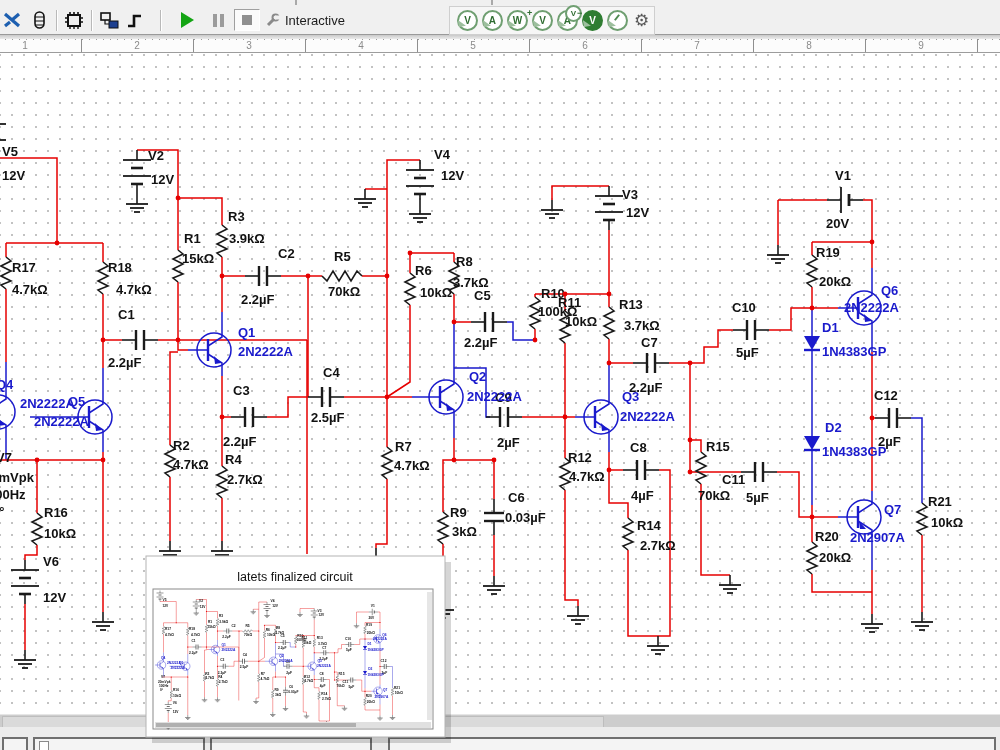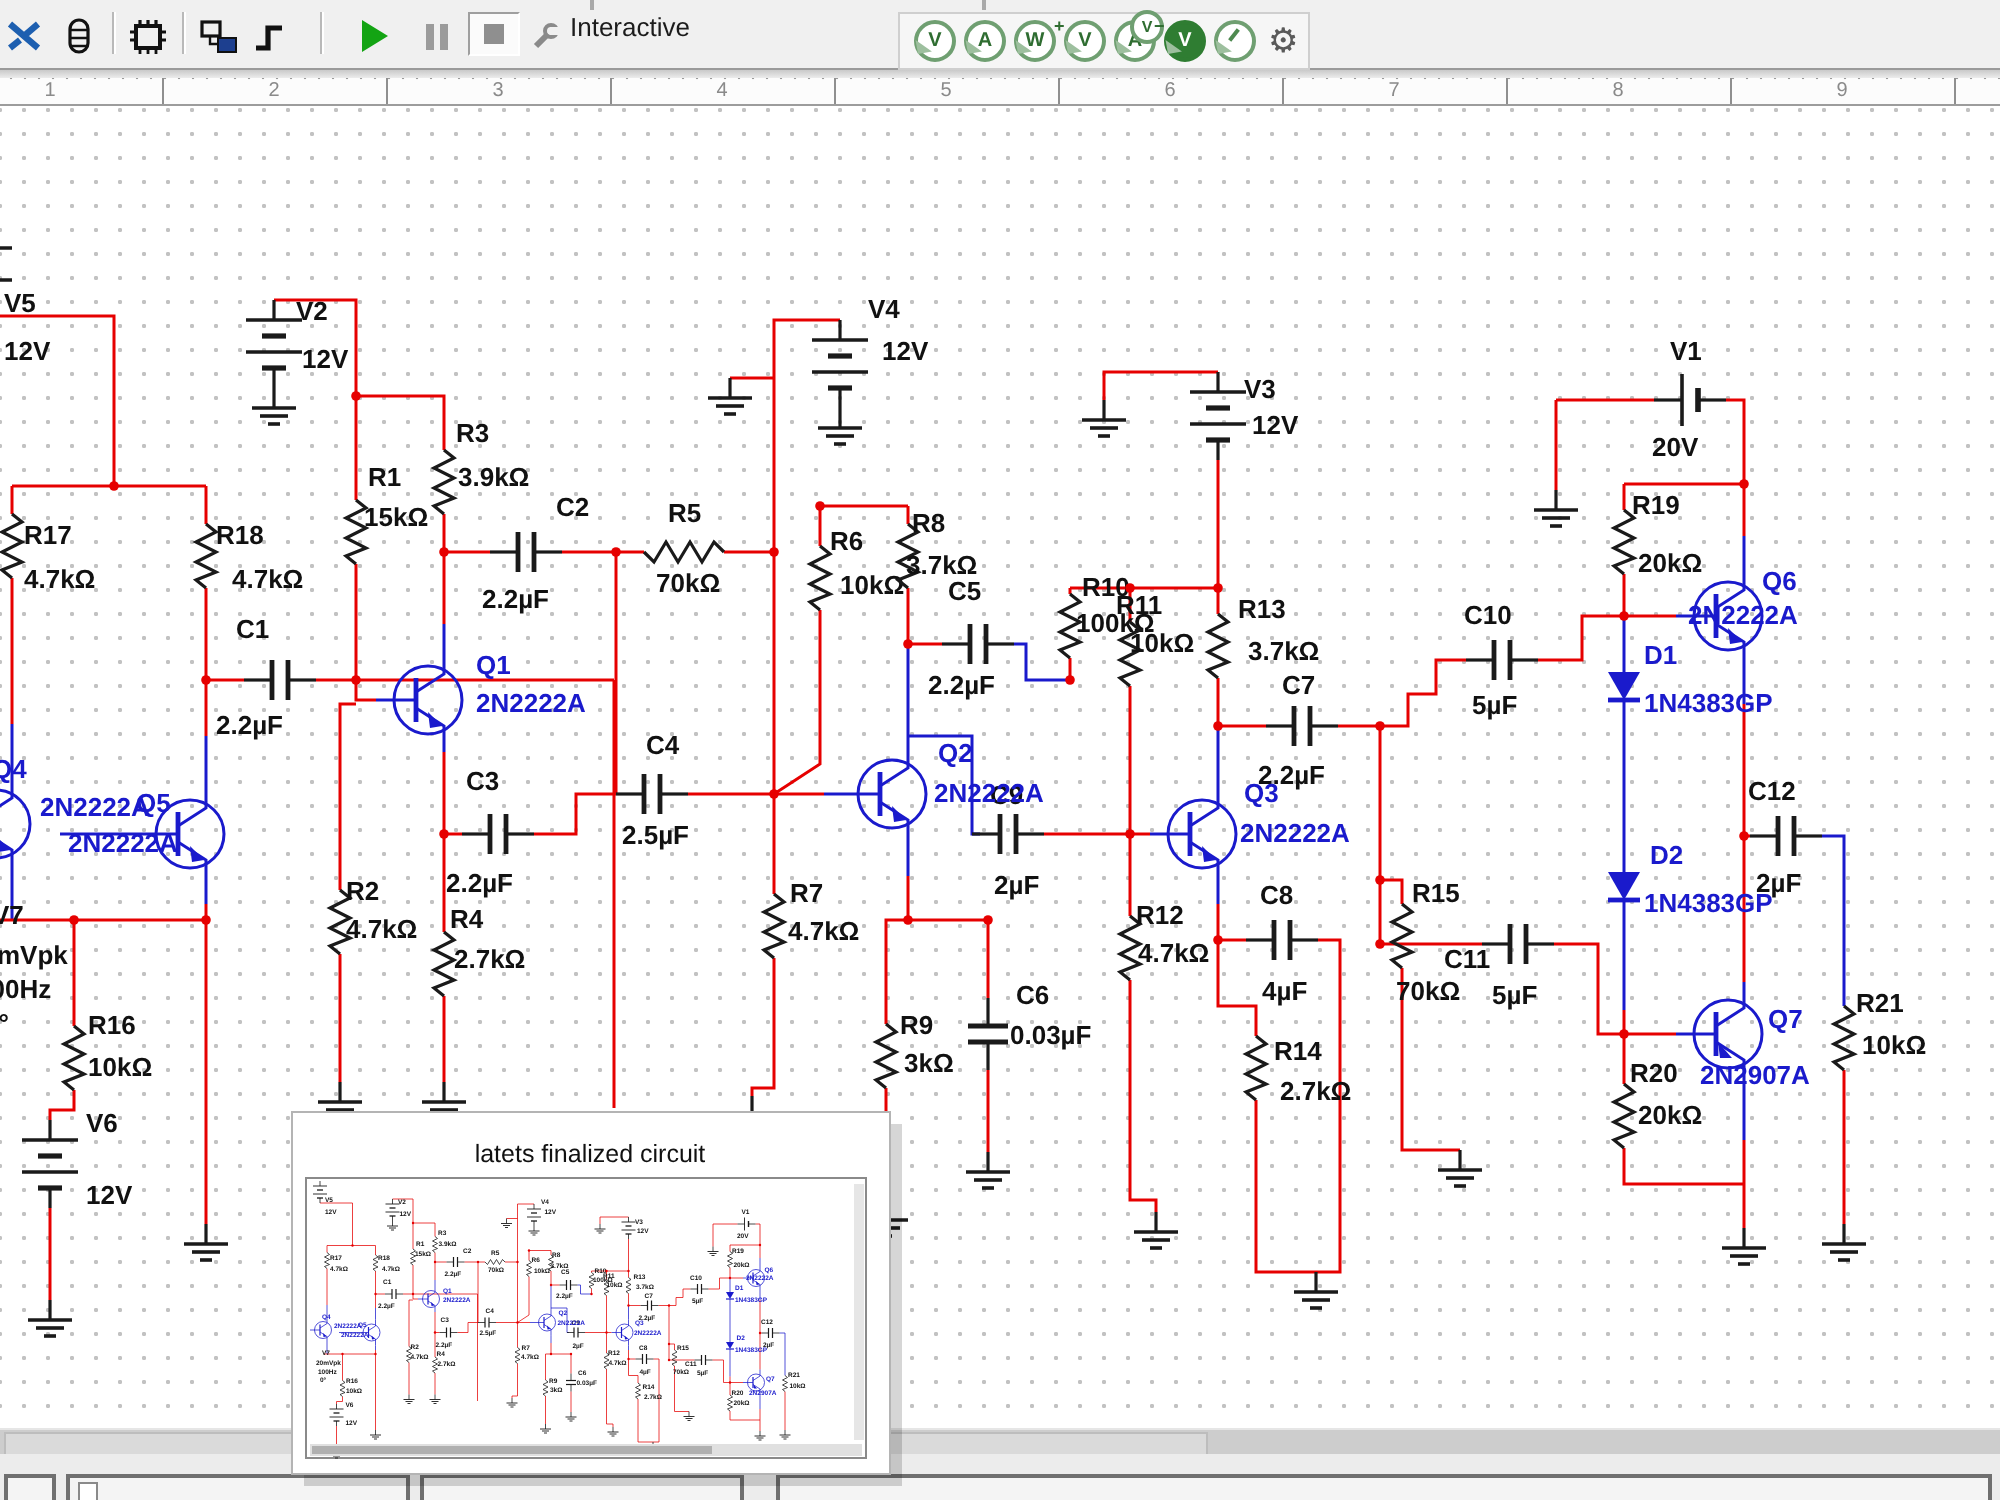--- a/index.html
+++ b/index.html
@@ -2,21 +2,21 @@
 <html><head>
 <meta charset="utf-8">
 <style>
   html,body{margin:0;padding:0;background:#fff;width:1000px;height:750px;overflow:hidden;
     font-family:"Liberation Sans",sans-serif;}
   #app{position:relative;width:1000px;height:750px;background:#f0f0f0;}
   
   #topstrip{position:absolute;left:0;top:0;width:1000px;height:6px;background:#f0f0f0;}
   .handle-mark{position:absolute;top:0;width:2px;height:5px;background:#a9a9a9;}
   #toolbar{position:absolute;left:0;top:6px;width:1000px;height:28px;background:#f0f0f0;
-    display:flex;align-items:flex-start;border-bottom:1px solid #9a9a9a;}
+    display:flex;align-items:center;border-bottom:1px solid #9a9a9a;}
   .ticon{display:flex;align-items:center;justify-content:center;width:24px;height:24px;margin:0 1px;}
   .vsep{width:1px;height:21px;background:#b9b9b9;box-shadow:1px 0 0 #ffffff;margin:0 4px;}
   #play-btn .tri{width:0;height:0;border-left:13px solid #13a413;border-top:8px solid transparent;border-bottom:8px solid transparent;}
   #pause-btn{display:flex;gap:3px;}
   #pause-btn .bar{width:4px;height:13px;background:#9b9b9b;}
   #stop-box{width:24px;height:20px;background:#fbfbfb;border:1px solid #9f9f9f;border-right-color:#fff;border-bottom-color:#fff;
     display:flex;align-items:center;justify-content:center;margin:0 3px;}
   #stop-box .sq{width:10px;height:10px;background:#8f8f8f;}
   #interactive-label{font-size:13px;color:#1c1c1c;margin-left:4px;white-space:nowrap;}
   #probe-group{display:flex;align-items:center;border:1px solid #cfcfcf;background:#f6f6f6;padding:1px 5px;margin-left:104px;height:25px;}

